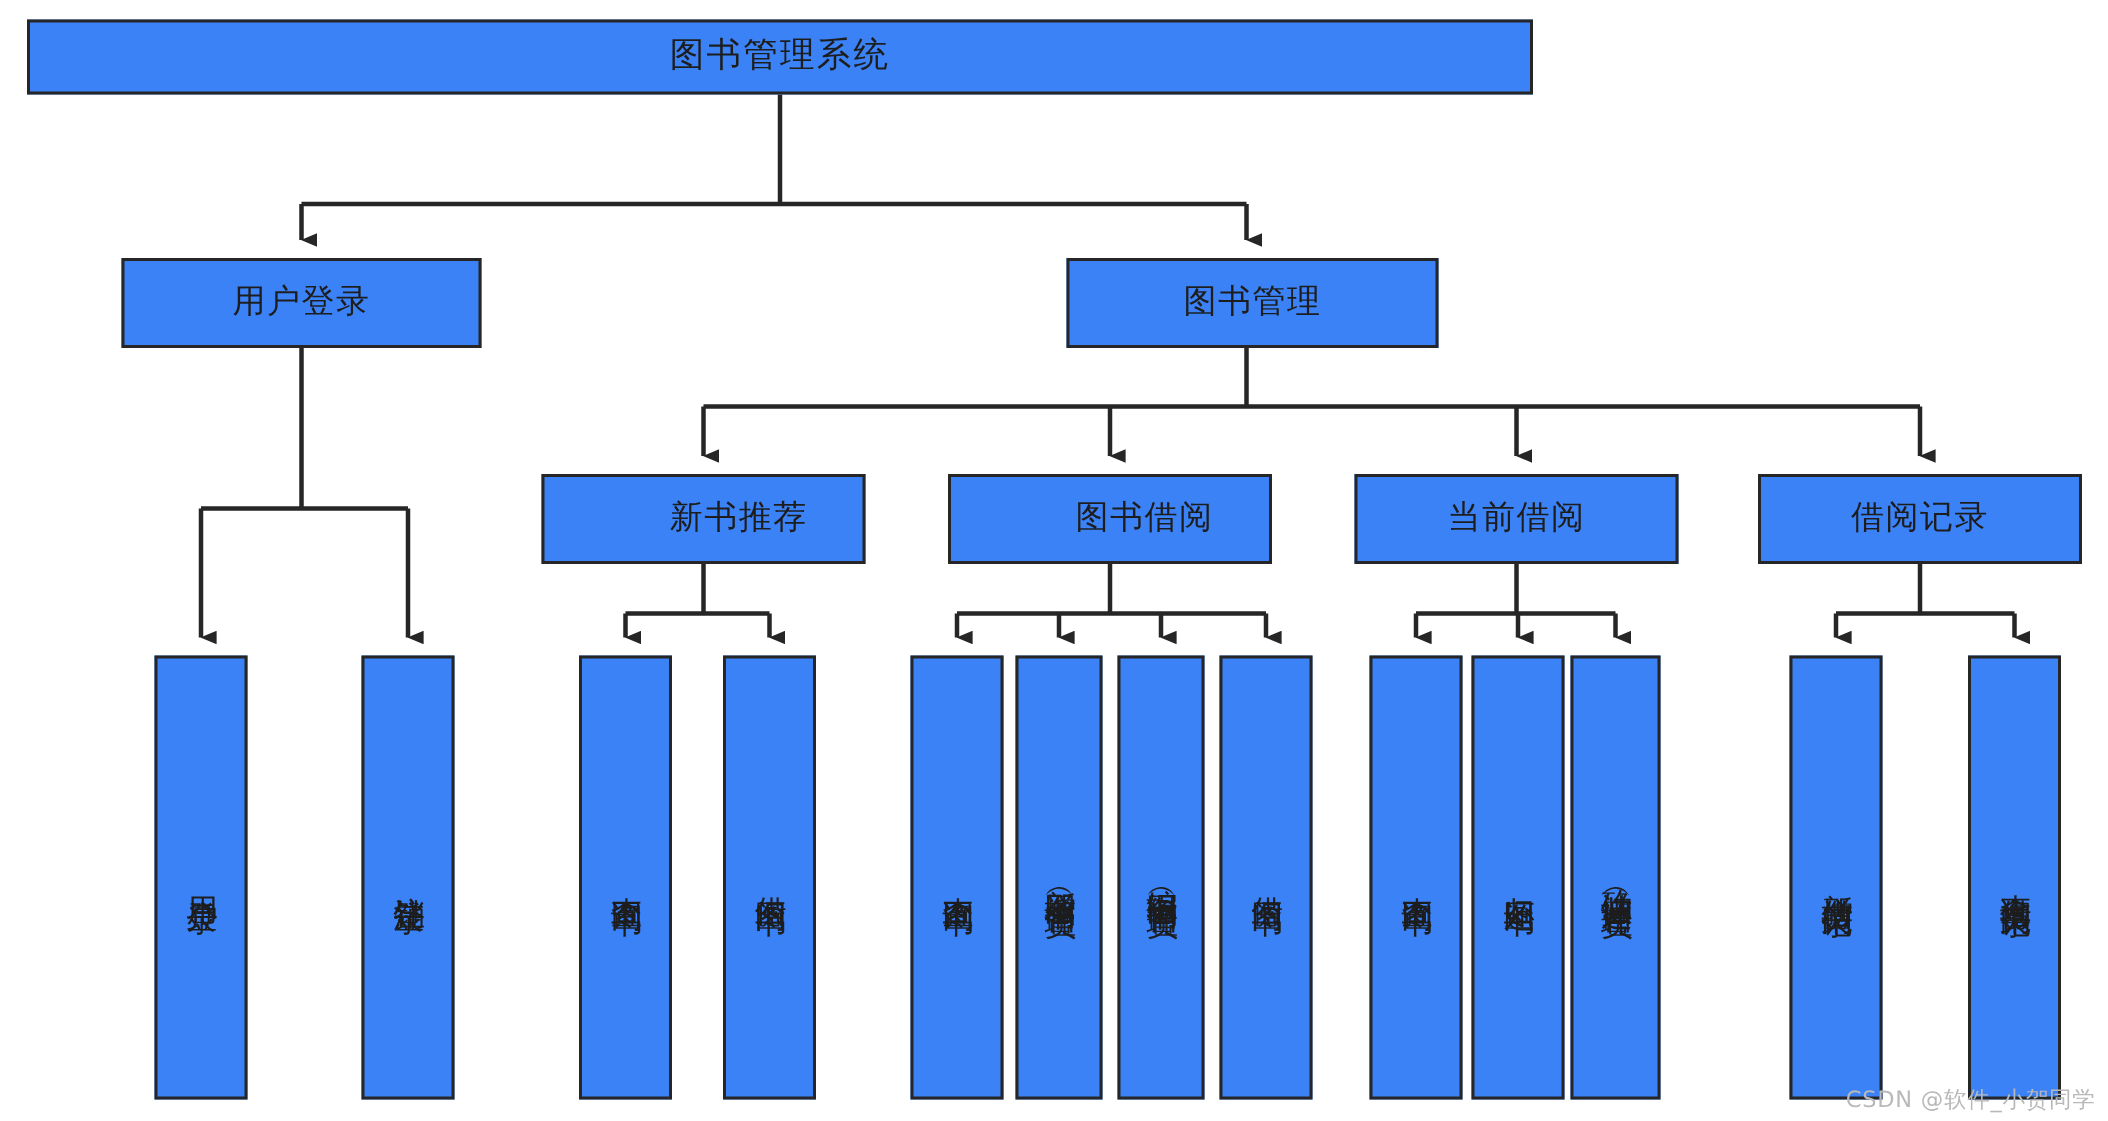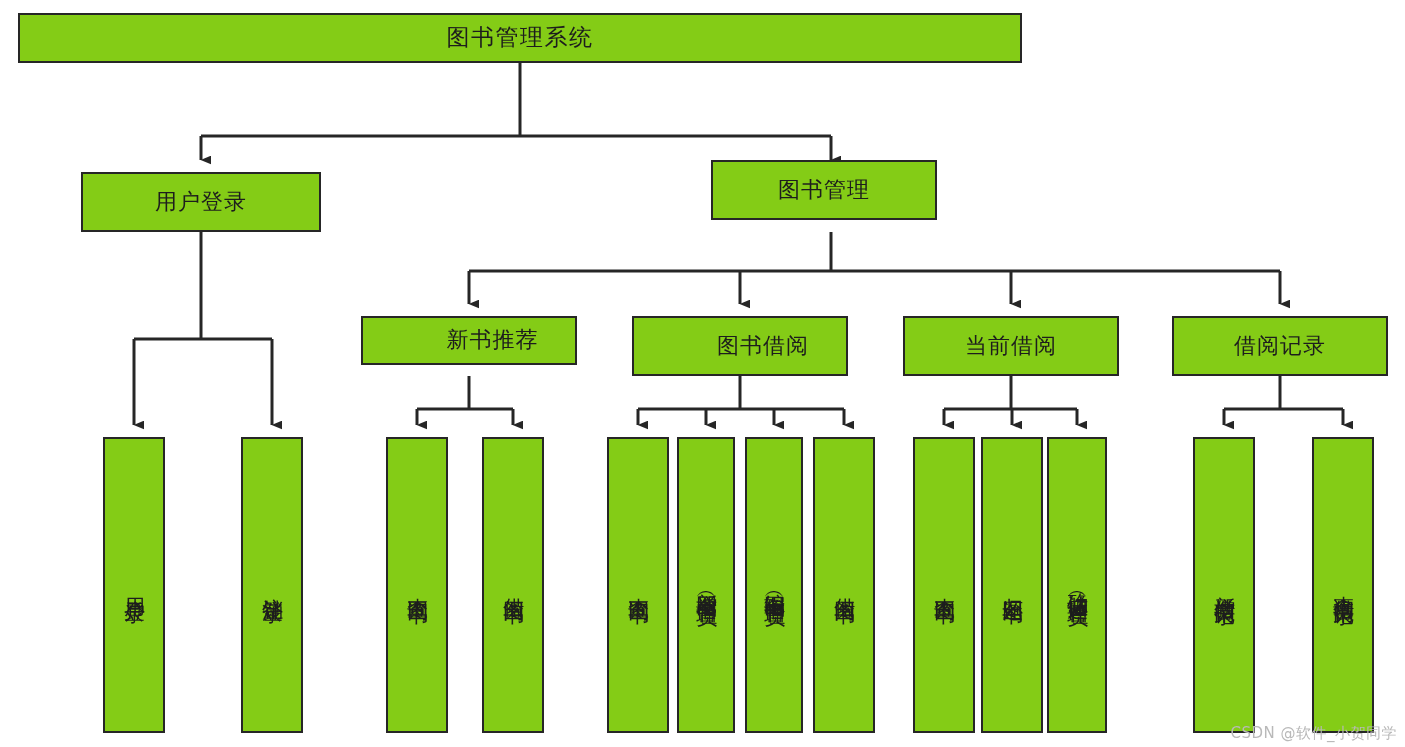--- a/index.html
+++ b/index.html
@@ -21,21 +21,21 @@
   #diagram-svg {
     position: absolute;
     left: 0;
     top: 0;
     width: 1405px;
     height: 747px;
   }
   .node {
     position: absolute;
     box-sizing: border-box;
-    background: #84cc16;
+    background: #3b82f6;
     border: 2px solid #262626;
     display: flex;
     align-items: center;
     justify-content: center;
     color: #1d1d1d;
     overflow: hidden;
   }
   .node-h {
     font-size: 22px;
     line-height: 1.1;
@@ -130,25 +130,25 @@
     </g>
   </svg>
 
   <div class="node node-h node-root" style="left:18px; top:13px; width:1004px; height:50px;">
     <span class="node-label">图书管理系统</span>
   </div>
 
   <div class="node node-h" style="left:81px; top:172px; width:240px; height:60px;">
     <span class="node-label">用户登录</span>
   </div>
-  <div class="node node-h" style="left:711px; top:160px; width:226px; height:60px;">
+  <div class="node node-h" style="left:711px; top:172px; width:248px; height:60px;">
     <span class="node-label">图书管理</span>
   </div>
 
-  <div class="node node-h" style="left:361px; top:316px; width:216px; height:49px;padding-left:47px;">
+  <div class="node node-h" style="left:361px; top:316px; width:216px; height:60px;padding-left:47px;">
     <span class="node-label">新书推荐</span>
   </div>
   <div class="node node-h" style="left:632px; top:316px; width:216px; height:60px;padding-left:46px;">
     <span class="node-label">图书借阅</span>
   </div>
   <div class="node node-h" style="left:903px; top:316px; width:216px; height:60px;">
     <span class="node-label">当前借阅</span>
   </div>
   <div class="node node-h" style="left:1172px; top:316px; width:216px; height:60px;">
     <span class="node-label">借阅记录</span>

